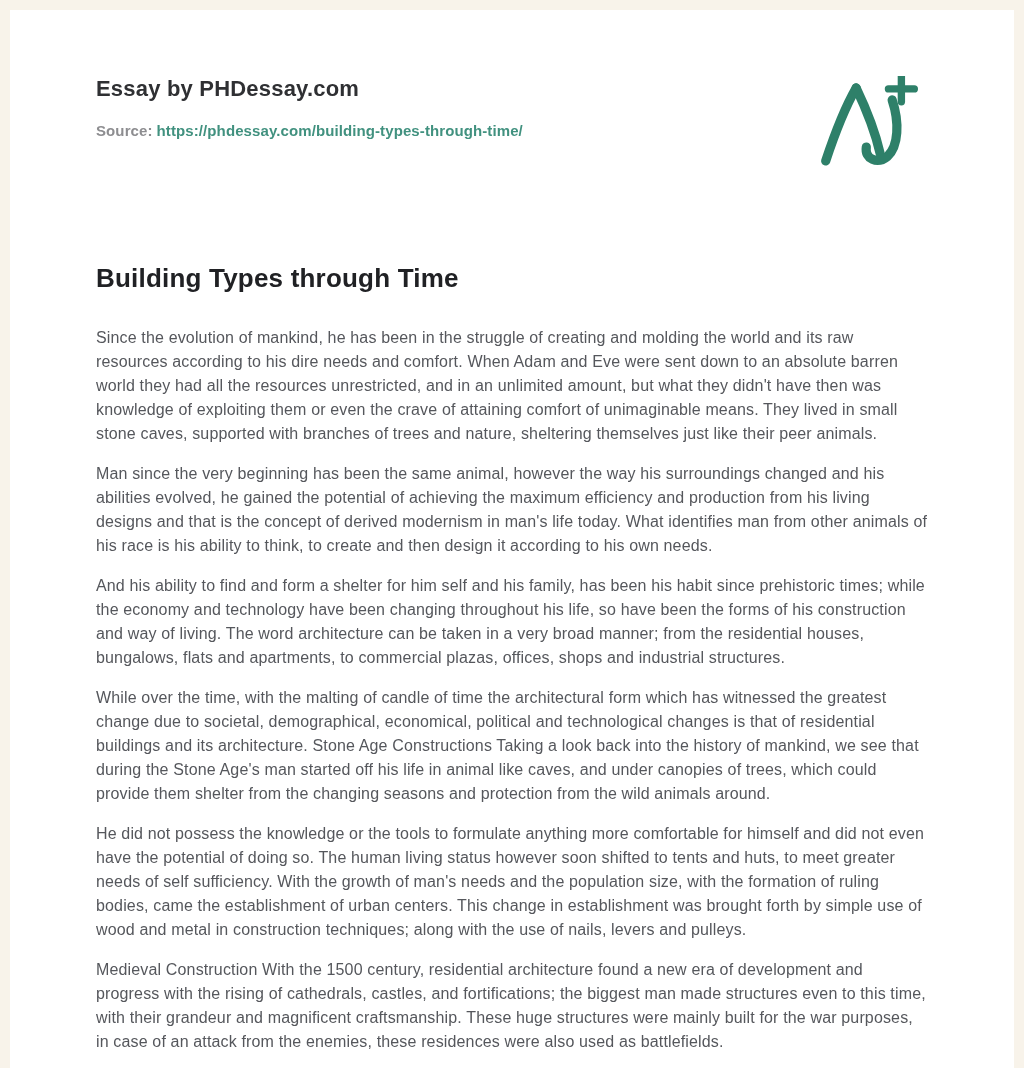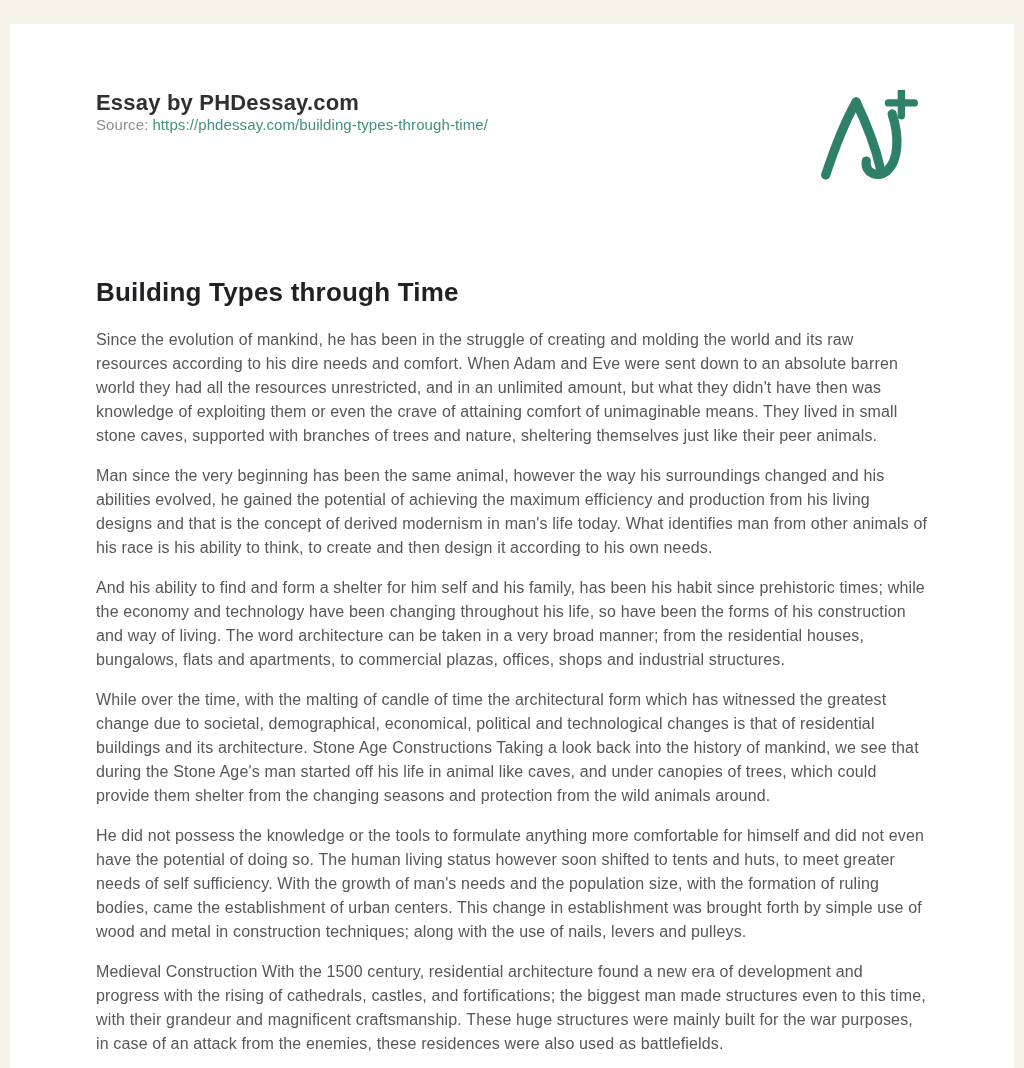--- a/index.html
+++ b/index.html
@@ -8,43 +8,44 @@
     height: 1068px;
     overflow: hidden;
   }
   body {
     background: #f8f3ea;
     font-family: "Liberation Sans", sans-serif;
   }
   .page {
     width: 1024px;
     height: 1068px;
-    padding: 24px 10px 0 10px;
+    padding: 10px 10px 0 10px;
   }
   .card {
     background: #ffffff;
     width: 1004px;
     min-height: 1058px;
     padding: 66px 86px 80px 86px;
   }
   .header-row {
     display: flex;
     justify-content: space-between;
     align-items: flex-start;
   }
   .byline {
     font-size: 22px;
     font-weight: 700;
     color: #2f3033;
     letter-spacing: 0.2px;
   }
   .source-line {
-    margin-top: 0;
+    margin-top: 20px;
     font-size: 15px;
     letter-spacing: 0.1px;
+    font-weight: bold;
   }
   .source-label {
     color: #8d8d90;
     margin-right: 4px;
   }
   .source-link {
     color: #41917f;
     text-decoration: none;
     cursor: pointer;
   }
@@ -56,21 +57,21 @@
   }
   .essay-title {
     margin-top: 86px;
     font-size: 26px;
     line-height: 40px;
     font-weight: 600;
     color: #202124;
     letter-spacing: 0.2px;
   }
   .essay-body {
-    margin-top: 16px;
+    margin-top: 28px;
   }
   .essay-body p {
     font-size: 16px;
     line-height: 24px;
     color: #55575c;
     letter-spacing: 0.15px;
     margin-bottom: 16px;
   }
   .essay-body p:last-child { margin-bottom: 0; }
 </style>

